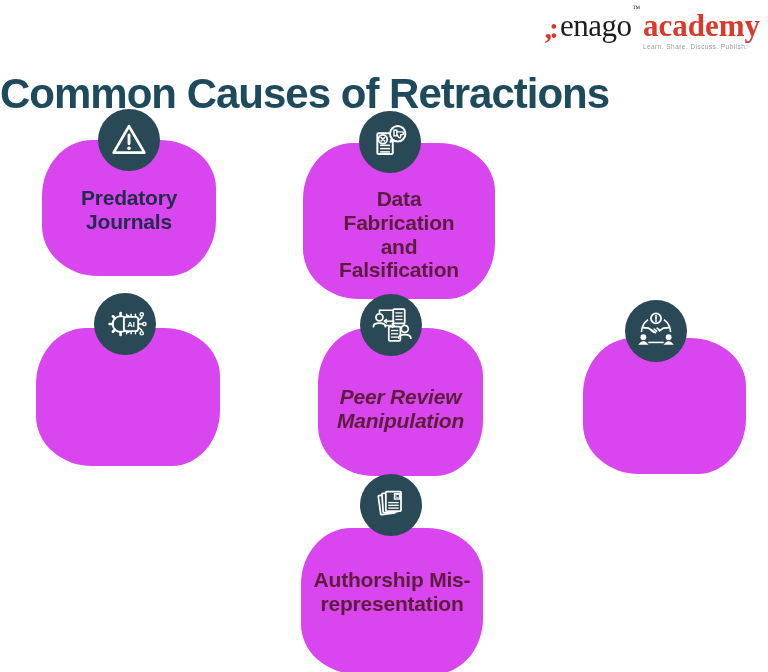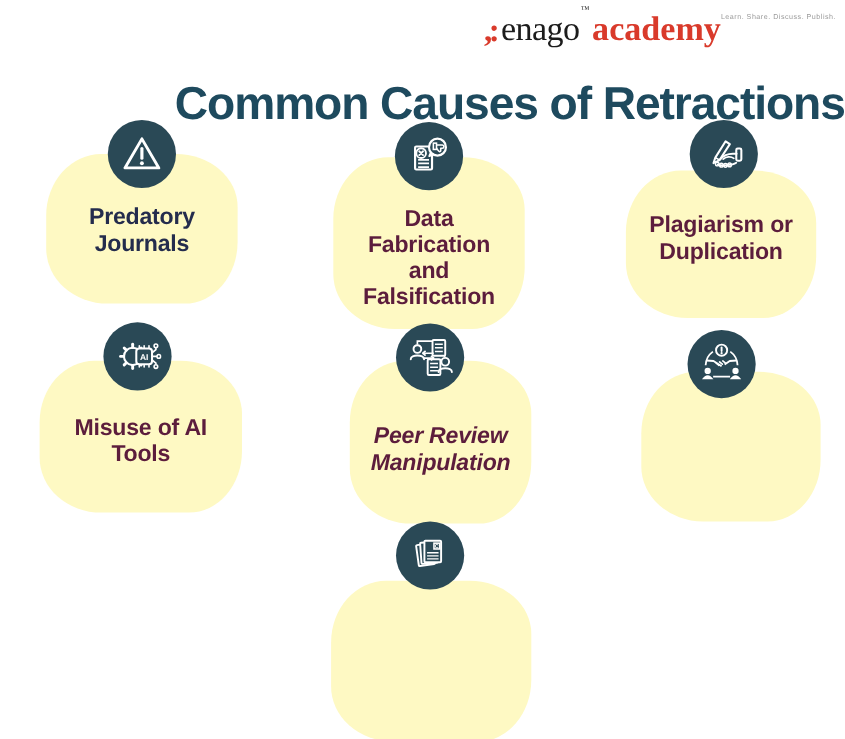--- a/index.html
+++ b/index.html
@@ -17,57 +17,57 @@
     line-height:1;
   }
   .logo-mark {
     color:#d93a2b; font-size:30px; font-weight:bold;
     letter-spacing:-3px; margin-right:4px; position:relative; top:3px;
   }
   .logo-name {
     font-size:31px; font-weight:normal; color:#1c1c1c; letter-spacing:-0.5px;
   }
   .logo-name sup { font-size:8px; position:relative; top:-14px; left:1px; color:#1c1c1c; }
-  .logo-academy-wrap { display:flex; flex-direction:row; margin-left:4px; }
+  .logo-academy-wrap { display:flex; flex-direction:column; margin-left:4px; }
   .logo-academy { font-size:31px; font-weight:bold; color:#d93a2b; }
   .logo-tagline {
     font-family:"Liberation Sans", sans-serif;
     font-size:6.5px; color:#9a9a9a; letter-spacing:0.45px; margin-top:3px;
   }
 
   
   .title {
     position:absolute; top:42px; left:0; width:100%;
-    text-align:right; font-size:42px; font-weight:bold;
+    text-align:left; font-size:42px; font-weight:bold;
     color:#1e4a5e; letter-spacing:-1px;
   }
 
   
   .card {
-    position:absolute; background:#fef9c3;
+    position:absolute; background:#d946ef;
     display:flex; flex-direction:column; align-items:center; justify-content:center;
     text-align:center;
     border-radius:50px 56px 48px 56px / 56px 48px 56px 50px;
   }
   .card-label {
     white-space:pre-line; font-weight:bold; font-size:21px;
     line-height:1.13; color:#5c1d3c; letter-spacing:-0.2px; padding:0 6px;
   }
   .icon-circle {
     position:absolute; width:62px; height:62px; border-radius:50%;
     background:#2a4956; display:flex; align-items:center; justify-content:center;
   }
   .icon-circle svg { width:44px; height:44px; display:block; }
   .icon-circle text { font-family:"Liberation Sans", sans-serif; }
 
   .card-1 { left:42px;  top:140px; width:174px; height:132px; padding-top:4px; }
   .card-1 .icon-circle { left:56px; top:-31px; }
   .card-1 .card-label { color:#242c4d; }
 
-  .card-2 { left:303px; top:143px; width:174px; height:129px; padding-top:27px; }
+  .card-2 { left:303px; top:143px; width:192px; height:129px; padding-top:27px; }
   .card-2 .icon-circle { left:56px; top:-32px; }
 
   .card-3 { left:569px; top:155px; width:173px; height:123px; padding-bottom:11px; }
   .card-3 .icon-circle { left:58px; top:-46px; }
 
   .card-4 { left:36px;  top:328px; width:184px; height:130px; padding-top:8px; }
   .card-4 .icon-circle { left:58px; top:-35px;align-items:center; }
 
   .card-5 { left:318px; top:328px; width:165px; height:135px; padding-top:13px;font-style:italic; }
   .card-5 .icon-circle { left:42px; top:-34px; }
@@ -120,38 +120,20 @@
         <rect x="23.6" y="9.2" width="2.6" height="5.2" stroke-width="1.3"></rect>
         <path d="M26.2 13.4 l1.8 2.4 c.6.8 1.7.3 1.7-.6 v-1.8 h1.3 a1.3 1.3 0 0 0 0-2.6 h-4.8" stroke-width="1.3" stroke-linejoin="round"></path>
       </svg>
     </span>
     <div class="card-label">Data
 Fabrication
 and
 Falsification</div>
   </div>
 
-  <div class="card card-3">
-    <span class="icon-circle">
-      <svg viewBox="0 0 40 40" fill="none" stroke="#ffffff">
-        <path d="M11.5 27.5 L13 23 L21.5 9.5 L25 11.8 L16.5 25 Z" stroke-width="1.7" stroke-linejoin="round"></path>
-        <line x1="13" y1="23" x2="16.5" y2="25" stroke-width="1.3"></line>
-        <path d="M16.8 24.6 C19.5 21.5 23.5 19.8 27.5 19.8 L30.5 19.8" stroke-width="1.7" stroke-linecap="round"></path>
-        <path d="M19.5 24.2 C22 22 25.8 21.8 28.3 23.6" stroke-width="1.4" stroke-linecap="round"></path>
-        <rect x="30.3" y="15.5" width="4.2" height="10" rx="1.2" stroke-width="1.7"></rect>
-        <path d="M15 28.6 C18.5 29.8 27 29.6 30.3 27.2" stroke-width="1.5" stroke-linecap="round"></path>
-        <circle cx="14.6" cy="28.3" r="1.5" stroke-width="1.2"></circle>
-        <circle cx="18" cy="29.2" r="1.5" stroke-width="1.2"></circle>
-        <circle cx="21.4" cy="29.4" r="1.5" stroke-width="1.2"></circle>
-        <circle cx="24.8" cy="29" r="1.5" stroke-width="1.2"></circle>
-      </svg>
-    </span>
-    <div class="card-label">Plagiarism or
-Duplication</div>
-  </div>
 
   <div class="card card-4">
     <span class="icon-circle">
       <svg viewBox="0 0 40 40" fill="none" stroke="#ffffff">
         <g stroke-width="2.4" stroke-linecap="round">
           <line x1="16" y1="12.6" x2="16" y2="10"></line>
           <line x1="10.8" y1="14.8" x2="9" y2="13"></line>
           <line x1="8.6" y1="20" x2="6" y2="20"></line>
           <line x1="10.8" y1="25.2" x2="9" y2="27"></line>
           <line x1="16" y1="27.4" x2="16" y2="30"></line>
@@ -170,22 +152,20 @@
         <rect x="19" y="13.5" width="13" height="13" rx="2.5" fill="#2a4956" stroke-width="1.7"></rect>
         <text x="25.5" y="22.6" text-anchor="middle" font-size="7" font-weight="bold" fill="#ffffff" stroke="none">AI</text>
         <path d="M32 17 l3.2-2.6 v-1.6" stroke-width="1.4"></path>
         <circle cx="35.2" cy="11.3" r="1.5" stroke-width="1.3"></circle>
         <path d="M32 20 h4.2" stroke-width="1.4"></path>
         <circle cx="37.6" cy="20" r="1.5" stroke-width="1.3"></circle>
         <path d="M32 23 l3.2 2.6 v.8" stroke-width="1.4"></path>
         <circle cx="35.2" cy="28.4" r="1.5" stroke-width="1.3"></circle>
       </svg>
     </span>
-    <div class="card-label">Misuse of AI
-Tools</div>
   </div>
 
   <div class="card card-5">
     <span class="icon-circle">
       <svg viewBox="0 0 40 40" fill="none" stroke="#ffffff">
         <path d="M9.5 9.5 V6.5 H22" stroke-width="1.4"></path>
         <path d="M32 19.6 V17 H28.7" stroke-width="1.4"></path>
         <rect x="22" y="5.5" width="10.5" height="13" rx="1" fill="#2a4956" stroke-width="1.6"></rect>
         <g stroke-width="1.2">
           <line x1="24" y1="9" x2="30.5" y2="9"></line>
@@ -242,15 +222,17 @@
         <rect x="15.3" y="7.8" width="13.8" height="17.8" rx="0.8" fill="#2a4956" stroke-width="1.6"></rect>
         <rect x="23.2" y="9.8" width="4.8" height="4.8" stroke-width="1.3"></rect>
         <text x="25.6" y="13.8" text-anchor="middle" font-size="4.6" font-weight="bold" fill="#ffffff" stroke="none">C</text>
         <g stroke-width="1.2">
           <line x1="17.5" y1="17.8" x2="27" y2="17.8"></line>
           <line x1="17.5" y1="20.3" x2="27" y2="20.3"></line>
           <line x1="17.5" y1="22.8" x2="27" y2="22.8"></line>
         </g>
       </svg>
     </span>
+    <div class="card-label">Authorship Mis-
+representation</div>
   </div>
 
 </div>
 
 </body></html>

